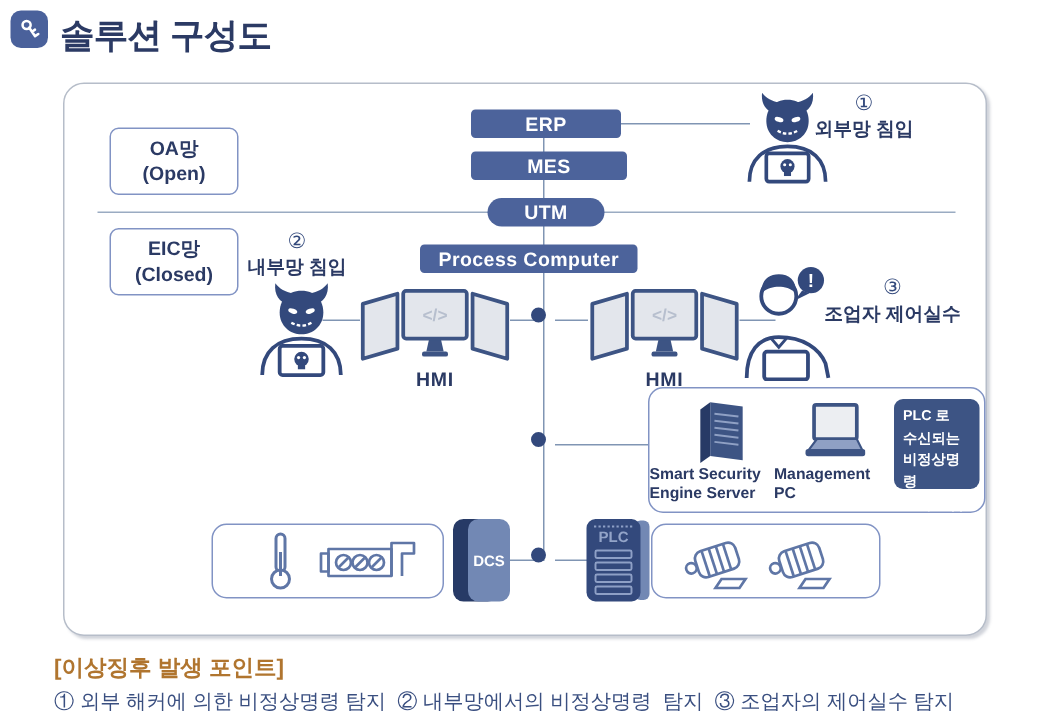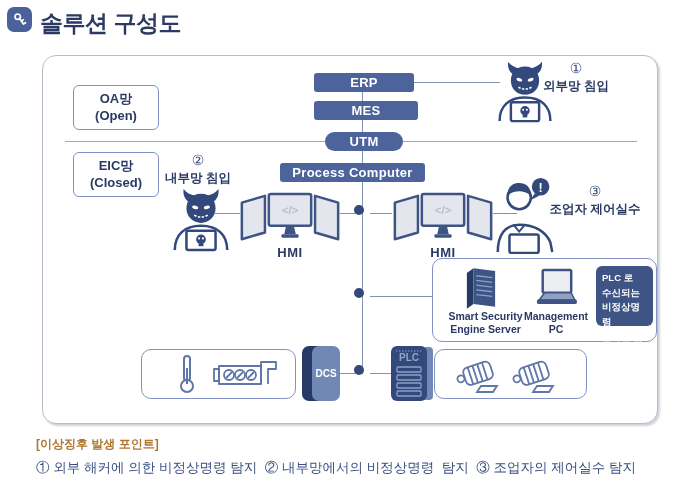--- a/index.html
+++ b/index.html
@@ -29,27 +29,27 @@
 
   .threat-label { position:absolute; width:110px; text-align:center; color:#2b3a64; font-weight:bold;
                   font-size:12.5px; line-height:1.35; }
   .threat-label .num { display:block; font-weight:normal; font-size:14px; color:#33497c; }
 
   .hmi-label { position:absolute; width:80px; text-align:center; color:#2b3a64; font-weight:bold;
                font-size:13px; letter-spacing:0.5px; }
 
   .icon-box { position:absolute; border:1.6px solid #8193c4; border-radius:10px; background:#fff; }
 
-  .small-label { position:absolute; text-align:center; color:#2b3a64; font-weight:bold; font-size:10.5px; line-height:1.25; }
+  .small-label { position:absolute; text-align:left; color:#2b3a64; font-weight:bold; font-size:10.5px; line-height:1.25; }
 
   #plc-callout { position:absolute; left:163px; top:7px; width:57px; height:60px; background:#3d5484; border-radius:6px;
                  color:#fff; font-weight:bold; font-size:9.5px; line-height:1.55; padding:5px 4px 0 6px; }
 
   
-  #footer-heading { left:36px; top:436px; font-size:12px; font-weight:bold; color:#b0752f; }
+  #footer-heading { left:36px; top:436px; font-size:15px; font-weight:bold; color:#b0752f; }
   #footer-points  { left:36px; top:459px; font-size:13.5px; color:#3a4f80; white-space:pre-wrap; }
 
   svg { display:block; }
   svg text { font-family:"Liberation Sans", sans-serif; }
 </style>
 </head>
 <body>
 
 <div id="page">
 

